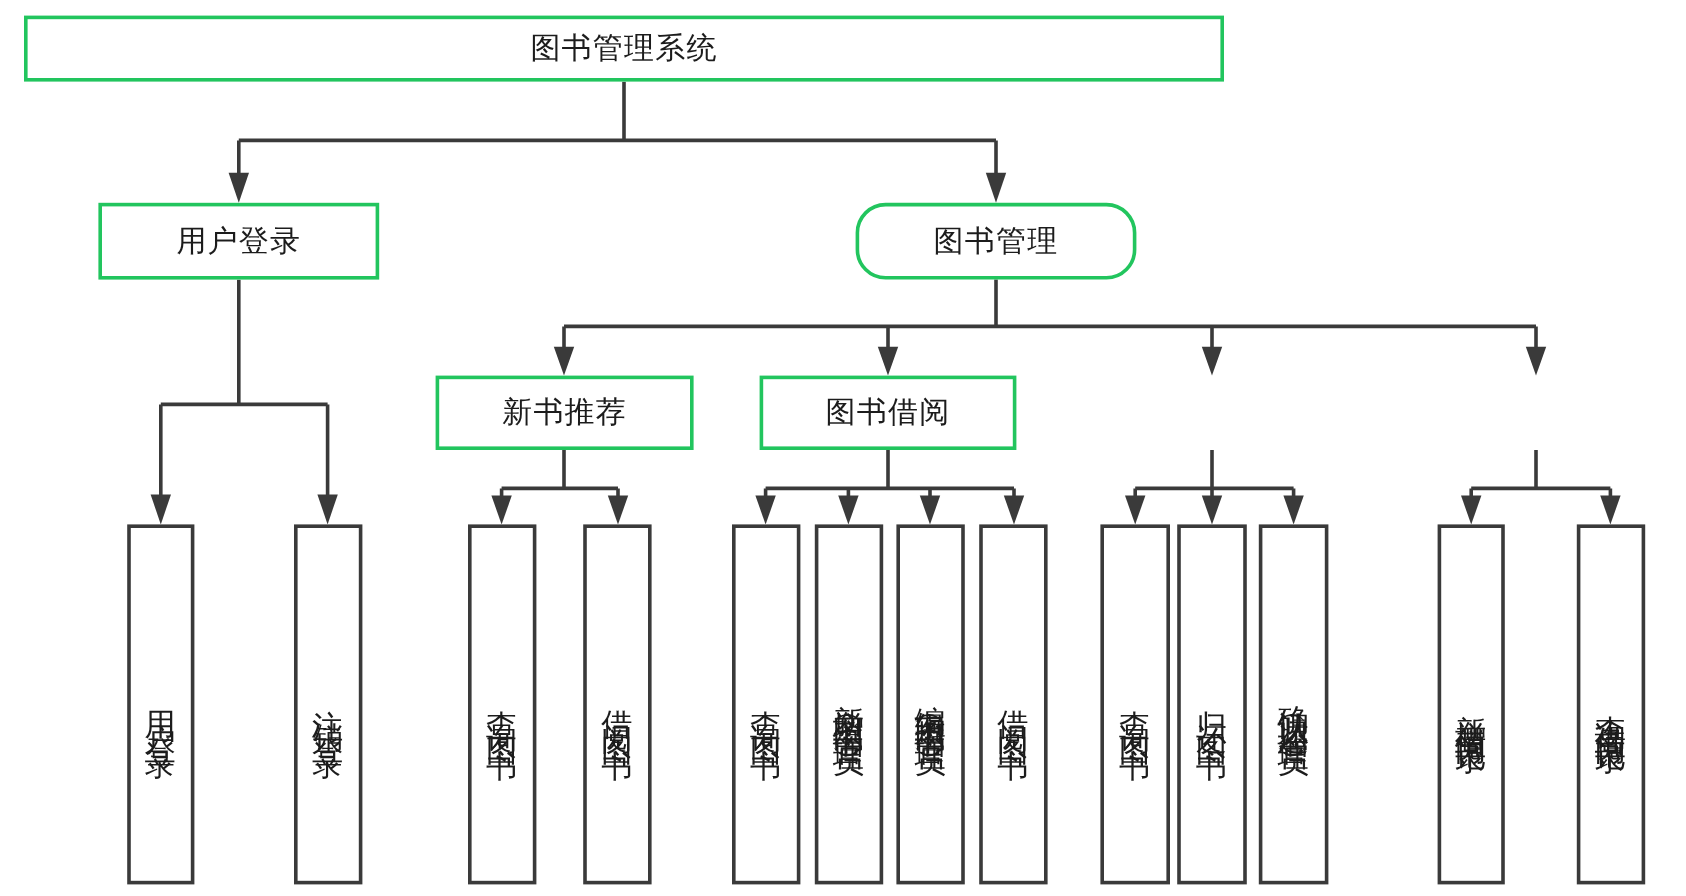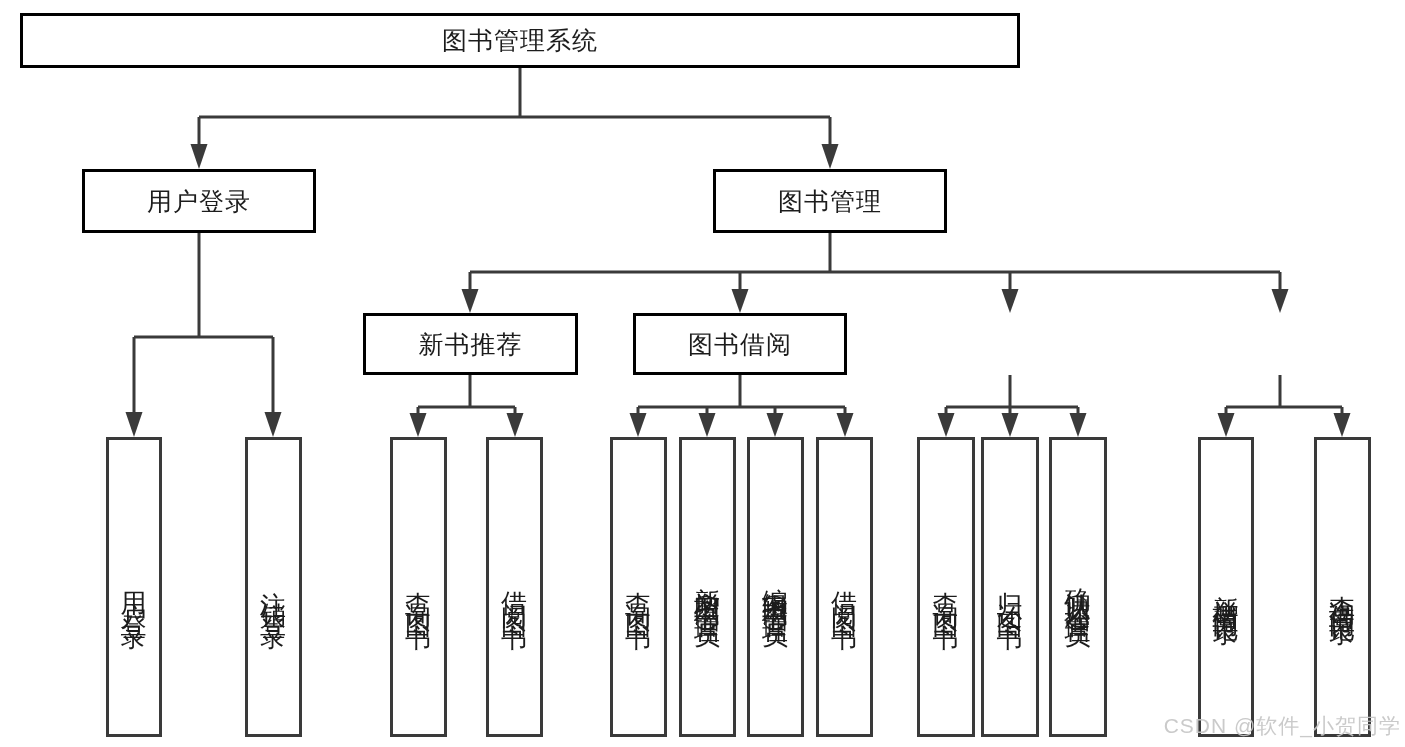--- a/index.html
+++ b/index.html
@@ -18,21 +18,21 @@
   }
   .lines {
     position: absolute;
     left: 0; top: 0;
     width: 1405px;
     height: 747px;
   }
   .box {
     position: absolute;
     box-sizing: border-box;
-    border: 3px solid #000000;
+    border: 3px solid #22c55e;
     background: #ffffff;
     display: flex;
     align-items: center;
     justify-content: center;
     font-size: 25px;
     line-height: 1;
     letter-spacing: 1px;
     color: #1c1c1c;
   }
   .vbox {
@@ -105,21 +105,21 @@
       <polygon points="1001.5,413 1018.5,413 1010,437"></polygon>
       <polygon points="1069.5,413 1086.5,413 1078,437"></polygon>
       <polygon points="1217.5,413 1234.5,413 1226,437"></polygon>
       <polygon points="1333.5,413 1350.5,413 1342,437"></polygon>
     </g>
   </svg>
 
   <div class="box" style="left:20px; top:13px; width:1000px; height:55px;">图书管理系统</div>
 
   <div class="box" style="left:82px; top:169px; width:234px; height:64px;">用户登录</div>
-  <div class="box" style="left:713px; top:169px; width:234px; height:64px;">图书管理</div>
+  <div class="box" style="left:713px; top:169px; width:234px; height:64px;border-radius:25px;">图书管理</div>
 
   <div class="box" style="left:633px; top:313px; width:214px; height:62px;">图书借阅</div>
   <div class="box" style="left:363px; top:313px; width:215px; height:62px;">新书推荐</div>
 
   <div class="vbox" style="left:106px; top:437px; width:56px; height:300px;">
     <span class="vtext ls4">用户登录</span>
   </div>
   <div class="vbox" style="left:245px; top:437px; width:57px; height:300px;">
     <span class="vtext ls4">注销登录</span>
   </div>
@@ -154,15 +154,14 @@
     <span class="vtext ls6">确认归还（管理员）</span>
   </div>
 
   <div class="vbox" style="left:1198px; top:437px; width:56px; height:300px;">
     <span class="vtext ls6">新增借阅记录</span>
   </div>
   <div class="vbox" style="left:1314px; top:437px; width:57px; height:300px;">
     <span class="vtext ls6">查询借阅记录</span>
   </div>
 
-  <div class="watermark">CSDN @软件_小贺同学</div>
 
 </div>
 
 </body></html>

